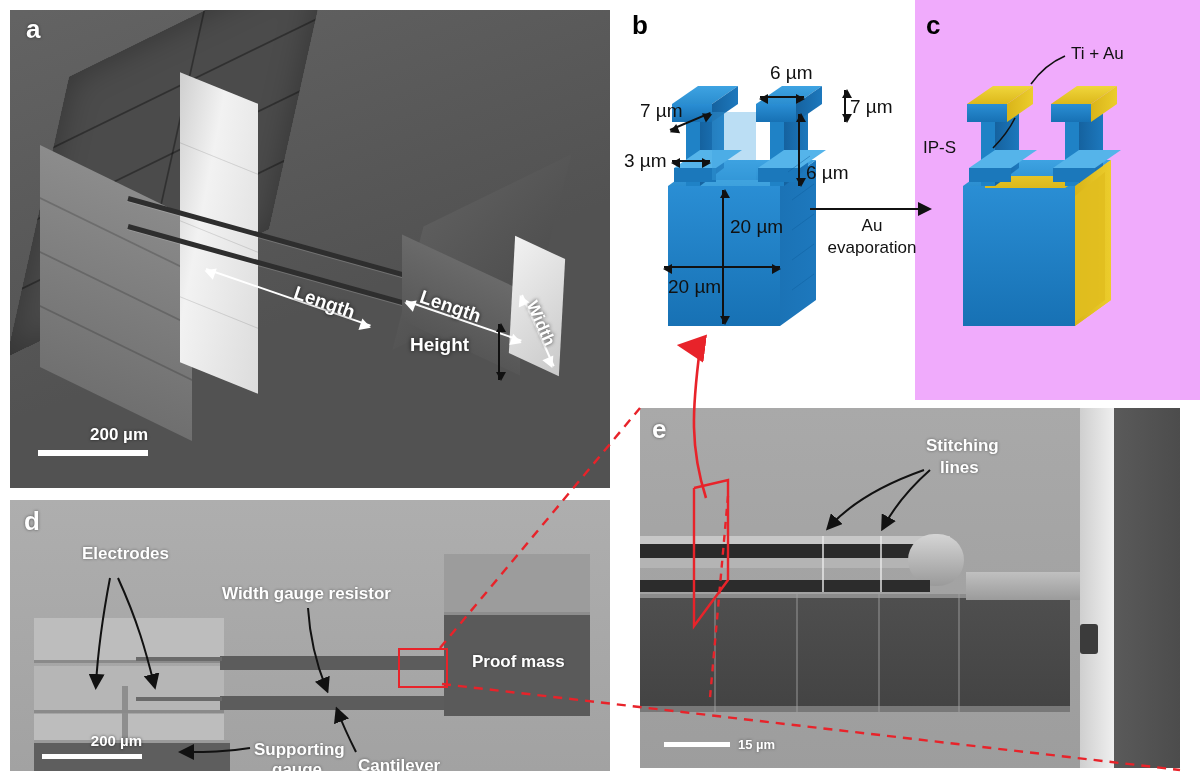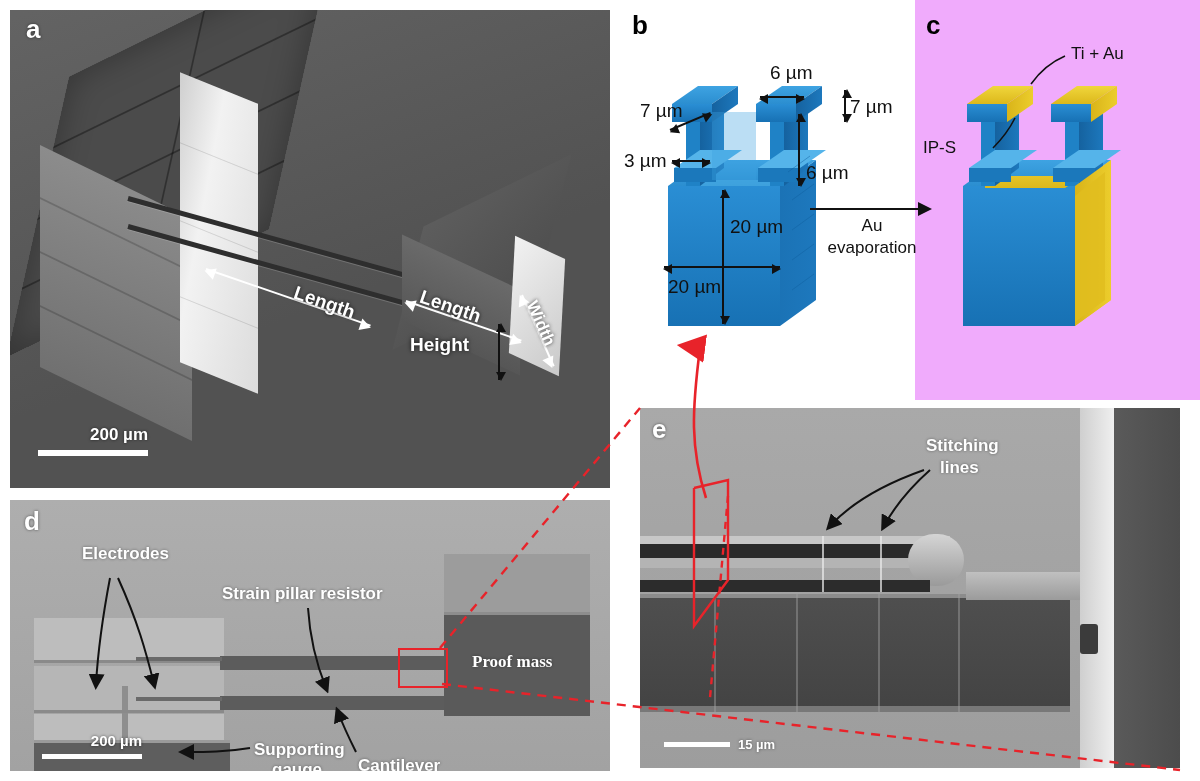--- a/index.html
+++ b/index.html
@@ -361,22 +361,22 @@
       </marker>
     </defs>
     <path d="M100,78 C92,120 88,150 86,184" stroke="#111" fill="none" stroke-width="2" marker-end="url(#dArrow)"></path>
     <path d="M108,78 C128,122 136,152 144,184" stroke="#111" fill="none" stroke-width="2" marker-end="url(#dArrow)"></path>
     <path d="M298,108 C300,140 308,168 316,188" stroke="#111" fill="none" stroke-width="2" marker-end="url(#dArrow)"></path>
     <path d="M346,252 C340,240 334,228 328,212" stroke="#111" fill="none" stroke-width="2" marker-end="url(#dArrow)"></path>
     <path d="M240,248 C216,252 196,252 174,252" stroke="#111" fill="none" stroke-width="2" marker-end="url(#dArrow)"></path>
   </svg>
 
   <div class="dlabel-w" style="left:72px;top:44px;">Electrodes</div>
-  <div class="dlabel-w" style="left:212px;top:84px;">Strain pillar resistor</div>
-  <div class="dlabel-w" style="left:462px;top:152px;font-family:Liberation Serif, serif;">Proof mass</div>
+  <div class="dlabel-w" style="left:212px;top:84px;">Width gauge resistor</div>
+  <div class="dlabel-w" style="left:462px;top:152px;">Proof mass</div>
   <div class="dlabel-w" style="left:348px;top:256px;">Cantilever</div>
   <div class="dlabel-w" style="left:244px;top:240px;">Supporting</div>
   <div class="dlabel-w" style="left:262px;top:260px;">gauge</div>
 
   <div class="scalebar" style="left:32px;bottom:12px;width:100px;">
     <div class="txt" style="font-size:15px;">200 µm</div>
     <div class="bar" style="height:5px;"></div>
   </div>
 </div>
 <div class="plabel white" style="left:24px;top:508px;">d</div>

